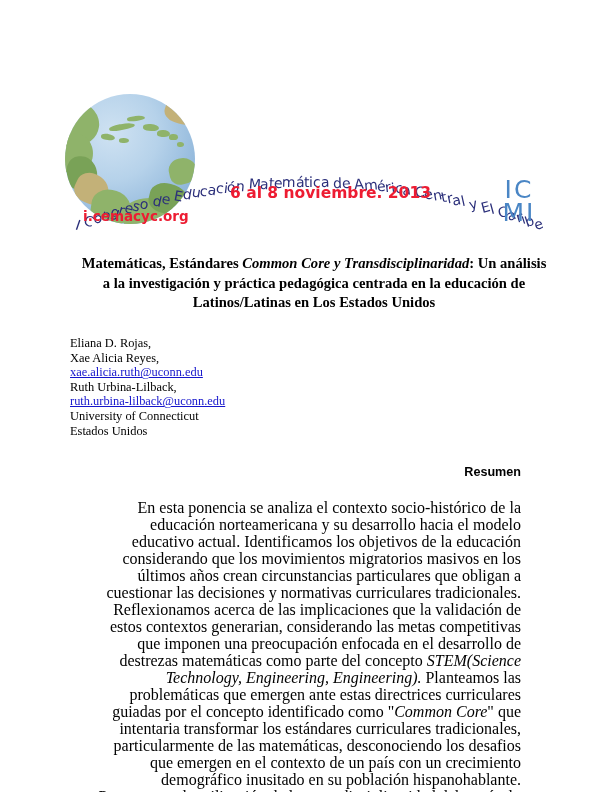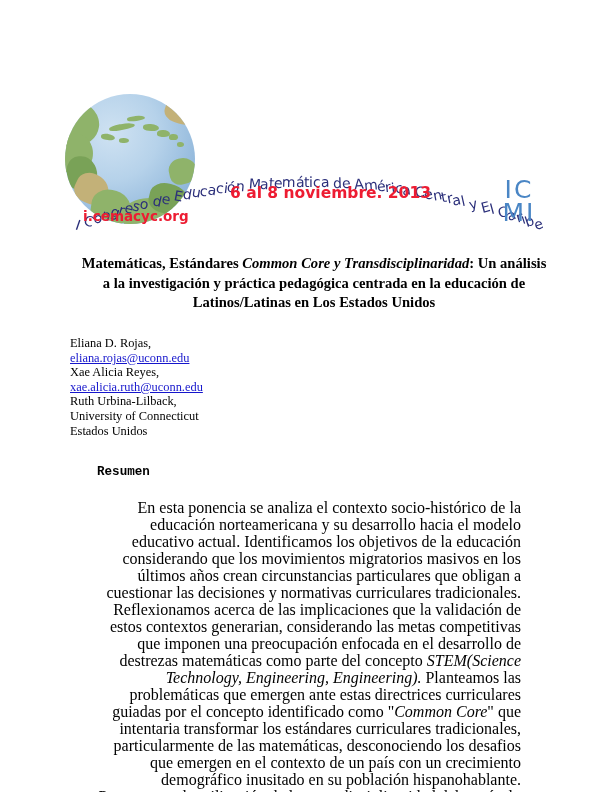--- a/index.html
+++ b/index.html
@@ -188,22 +188,22 @@
     text-decoration: underline;
   }
   .authors div { white-space: nowrap; }
 
   
   .resumen-head {
     position: absolute;
     left: 97px;
     top: 465px;
     width: 424px;
-    text-align: left;
-    font-family: Liberation Mono, monospace;
+    text-align: right;
+    font-family: Liberation Sans, sans-serif;
     font-weight: bold;
     font-size: 12.6px;
   }
 
   .abstract {
     position: absolute;
     left: 97px;
     top: 499px;
     width: 424px;
     font-family: "Liberation Serif", serif;
@@ -317,24 +317,24 @@
     <div class="icmi">
       <span class="r1">IC</span>
       <span class="r2">MI</span>
     </div>
   </div>
 
   <div class="doc-title"><span>Matemáticas, Estándares </span><i>Common Core y Transdisciplinaridad</i><span>: Un análisis a la investigación y práctica pedagógica centrada en la educación de Latinos/Latinas en Los Estados Unidos</span></div>
 
   <div class="authors" id="authors-block">
       <div>Eliana D. Rojas,</div>
-      <div class="email">eliana.rojas@uconn.edu</div>
       <div>Xae Alicia Reyes,</div>
       <div class="email">xae.alicia.ruth@uconn.edu</div>
       <div>Ruth Urbina-Lilback,</div>
+      <div class="email">ruth.urbina-lilback@uconn.edu</div>
       <div>University of Connecticut</div>
       <div>Estados Unidos</div>
     </div>
 
   <div class="resumen-head">Resumen</div>
 
   <div class="abstract"><span>En esta ponencia  se analiza el contexto socio-histórico de la educación norteamericana y su desarrollo hacia el modelo educativo actual. Identificamos los objetivos de la educación considerando que los movimientos migratorios masivos en los últimos años crean circunstancias particulares que obligan a cuestionar las decisiones y normativas curriculares tradicionales. Reflexionamos acerca de las implicaciones que la validación de estos contextos generarian, considerando las metas competitivas que imponen una preocupación enfocada en el desarrollo de destrezas matemáticas como parte del concepto </span><i>STEM(Science Technology, Engineering, Engineering).</i><span> Planteamos las problemáticas que emergen ante estas directrices curriculares guiadas por el concepto identificado como "</span><i>Common Core</i><span>" que intentaria transformar los estándares curriculares tradicionales, particularmente de las matemáticas, desconociendo los desafios que emergen en el contexto de un país con un crecimiento demográfico inusitado en su población hispanohablante. Proponemos la utilización de la trans-disciplinaridad del currículo matemático como una herramienta conciliadora y transformativa frente a estos desafios.</span></div>
 
 </div>
 

